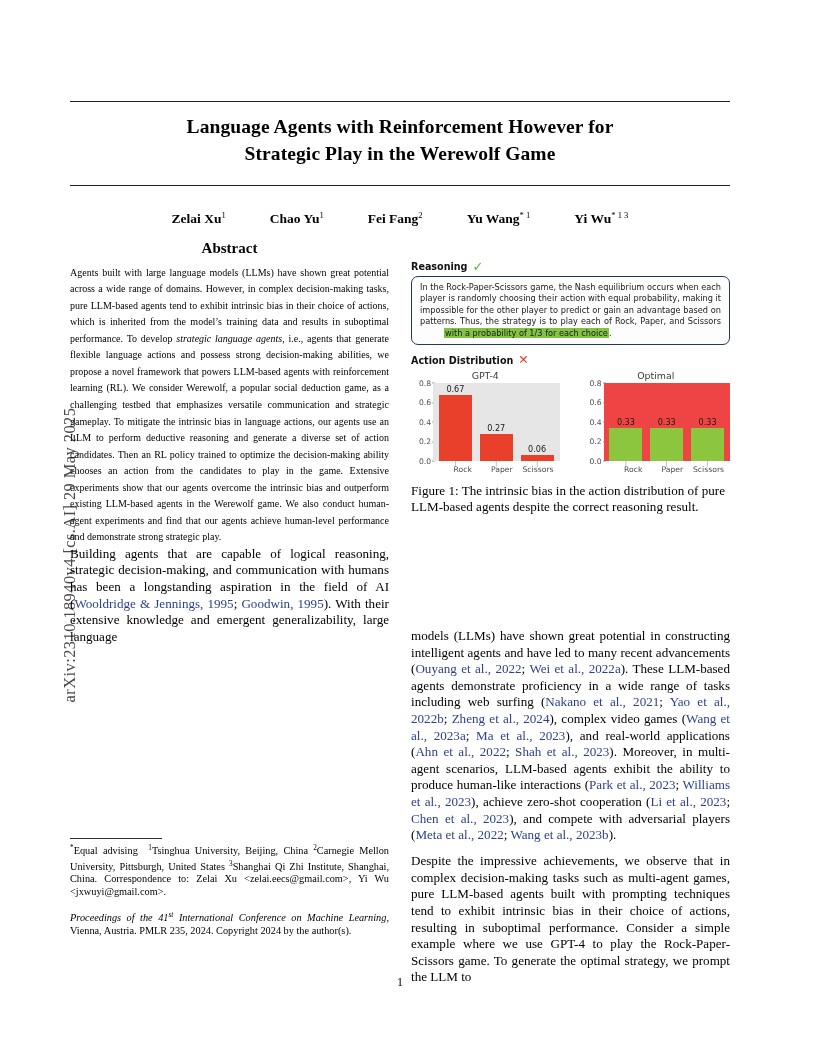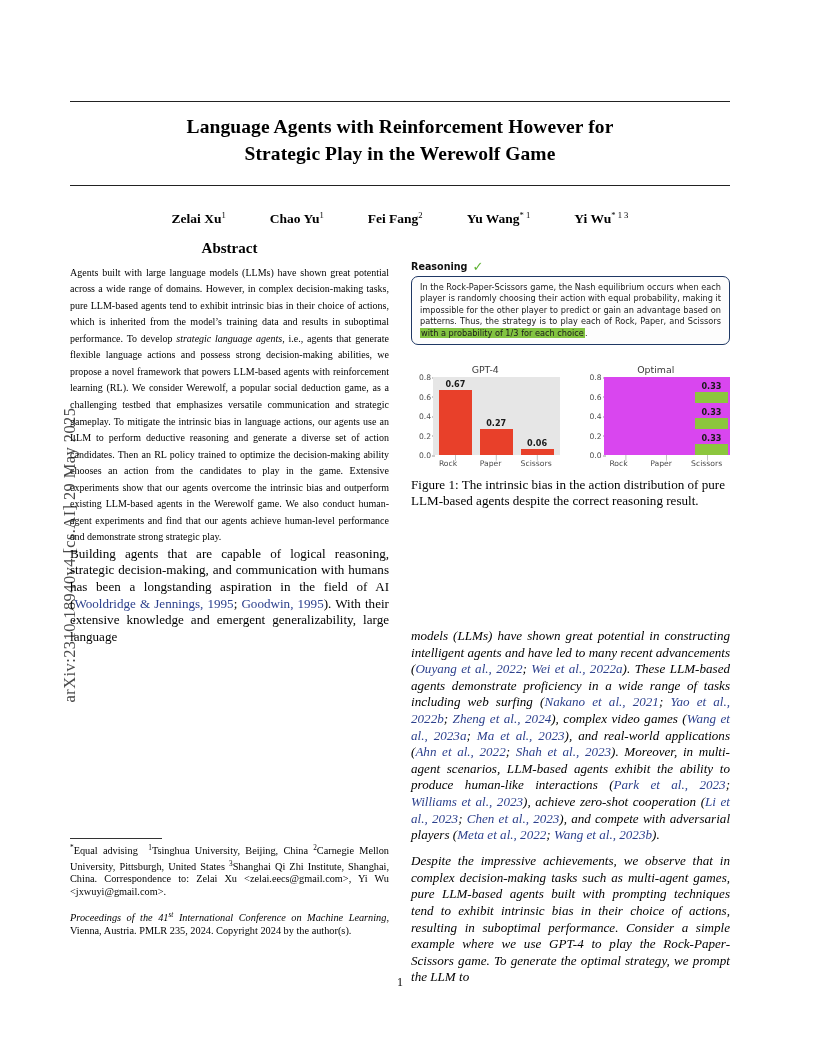--- a/index.html
+++ b/index.html
@@ -156,41 +156,42 @@
     font-size: 8.2px;
     line-height: 11.4px;
     color: #1a1a1a;
     text-align: justify;
     text-justify: inter-word;
   }
   .callout p { margin: 0; }
   .hl {
     background: #82c341;
     padding: 0 1px;
+    margin-left: 24px;
   }
   .mark-check {
     color: #5bb12f;
     font-size: 13px;
     font-weight: bold;
     line-height: 1;
     display: inline-block;
   }
   .mark-x {
     color: #e8402a;
     font-size: 12.5px;
     font-weight: bold;
     line-height: 1;
     display: inline-block;
   }
 
   
   #charts {
     display: flex;
     gap: 22px;
-    margin-top: 19px;
+    margin-top: 3px;
   }
   .chart {
     flex: 1;
     font-family: "DejaVu Sans", "Liberation Sans", sans-serif;
   }
   .chart-title {
     text-align: center;
     font-size: 9.4px;
     color: #3a3a3a;
     margin-bottom: 1px;
@@ -240,21 +241,21 @@
   }
   .bar {
     width: 100%;
   }
   .bar-value {
     position: absolute;
     left: 0;
     width: 100%;
     text-align: center;
     font-size: 8.1px;
-    font-weight: bold;
+    font-weight: normal;
     color: #1a1a1a;
   }
   .x-axis {
     display: flex;
     justify-content: space-around;
     padding: 0 2px;
     margin-left: 22px;
   }
   .x-tickmark {
     width: 27%;
@@ -264,21 +265,21 @@
     line-height: 4px;
   }
   .x-labels {
     display: flex;
     justify-content: space-around;
     padding: 0 2px;
     margin-left: 22px;
   }
   .x-label {
     width: 27%;
-    text-align: left;
+    text-align: right;
     font-size: 7.7px;
     color: #4d4d4d;
   }
 
   .fig-caption {
     margin-top: 9px;
     font-family: "Liberation Serif", serif;
     font-size: 13.1px;
     line-height: 16.3px;
     text-align: left;
@@ -287,21 +288,21 @@
   
   #right-prose {
     position: absolute;
     left: 341px;
     top: 628px;
     width: 319px;
     font-size: 13.1px;
     line-height: 16.6px;
     text-align: justify;
   }
-  #right-prose p { margin: 0 0 9.5px 0; font-style: italic; }
+  #right-prose p { margin: 0 0 9.5px 0; }
 
   
   #page-number {
     position: absolute;
     left: 0;
     top: 975px;
     width: 660px;
     text-align: center;
     font-size: 12px;
   }
@@ -345,20 +346,24 @@
 
 
     <div class="fig-label" style="margin-top:8px;">
       <span>Reasoning</span>
       <span class="mark-check">✓</span>
     </div>
     <div class="callout">
       <p><span>In the Rock-Paper-Scissors game, the Nash equilibrium occurs when each player is randomly choosing their action with equal probability, making it impossible for the other player to predict or gain an advantage based on patterns. Thus, the strategy is to play each of Rock, Paper, and Scissors </span><span class="hl">with a probability of 1/3 for each choice</span><span>.</span></p>
     </div>
 
+    <div class="fig-label" style="margin-top:9px;">
+      <span>Action Distribution</span>
+      <span class="mark-x">✕</span>
+    </div>
 
     <div id="charts">
         <div class="chart">
           <div class="chart-title">GPT-4</div>
           <div class="chart-body">
             <div class="y-axis">
               <div class="y-tick" style="top: 100%;">0.0</div>
               <div class="y-tick" style="top: 75%;">0.2</div>
               <div class="y-tick" style="top: 50%;">0.4</div>
               <div class="y-tick" style="top: 25%;">0.6</div>
@@ -393,21 +398,21 @@
         <div class="chart">
           <div class="chart-title">Optimal</div>
           <div class="chart-body">
             <div class="y-axis">
               <div class="y-tick" style="top: 100%;">0.0</div>
               <div class="y-tick" style="top: 75%;">0.2</div>
               <div class="y-tick" style="top: 50%;">0.4</div>
               <div class="y-tick" style="top: 25%;">0.6</div>
               <div class="y-tick" style="top: 0%;">0.8</div>
             </div>
-            <div class="plot" style="background: #d946ef; flex-direction: column;">
+            <div class="plot" style="background: #ef4444;">
               <div class="bar-wrap">
                 <div class="bar-value" style="bottom: calc(41.25% + 1px);">0.33</div>
                 <div class="bar" style="height: 41.25%; background: rgb(140, 198, 62);"></div>
               </div>
               <div class="bar-wrap">
                 <div class="bar-value" style="bottom: calc(41.25% + 1px);">0.33</div>
                 <div class="bar" style="height: 41.25%; background: rgb(140, 198, 62);"></div>
               </div>
               <div class="bar-wrap">
                 <div class="bar-value" style="bottom: calc(41.25% + 1px);">0.33</div>

